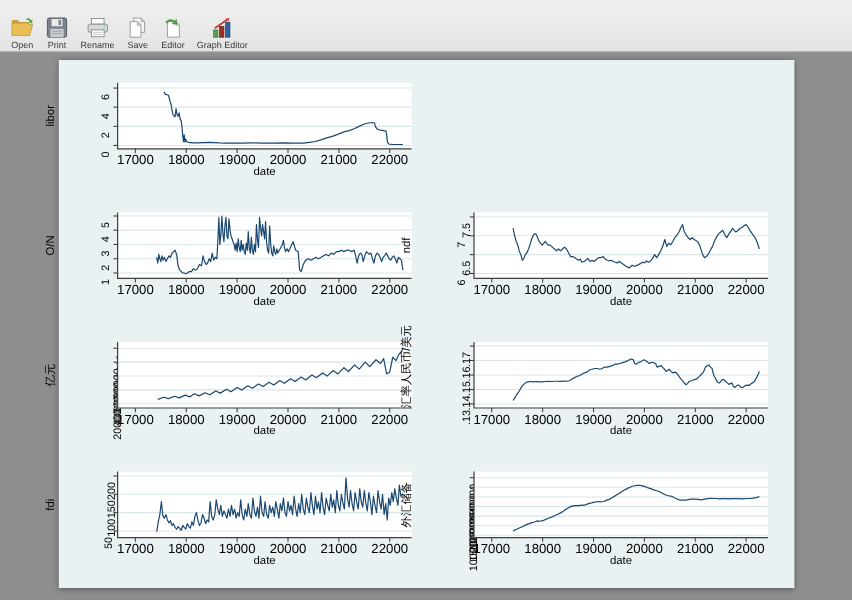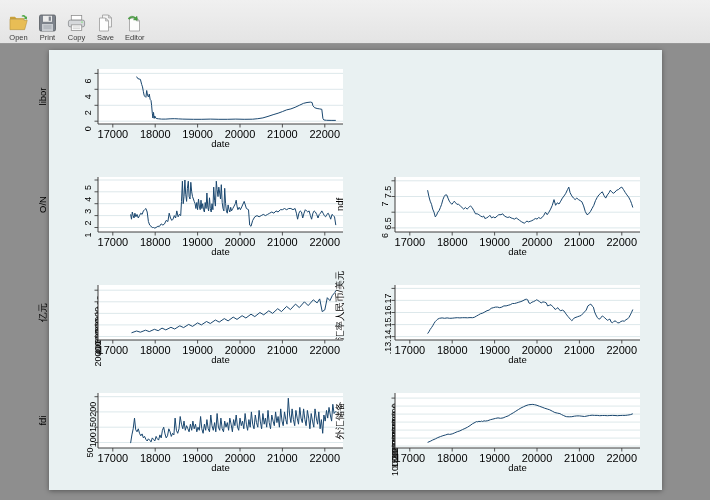--- a/index.html
+++ b/index.html
@@ -71,21 +71,21 @@
       <span>
           <svg viewBox="0 0 20 18">
         <rect x="4.5" y="1" width="11" height="5" fill="#fff" stroke="#8a8a8a" stroke-width="0.8"></rect>
         <rect x="1.5" y="6" width="17" height="7" rx="1.8" fill="#d6d8db" stroke="#86888b" stroke-width="0.8"></rect>
         <circle cx="15.8" cy="8" r="0.9" fill="#8ee08e"></circle>
         <rect x="4.5" y="11" width="11" height="6" fill="#fff" stroke="#8a8a8a" stroke-width="0.8"></rect>
         <line x1="6" y1="13.2" x2="14" y2="13.2" stroke="#bbb" stroke-width="0.7"></line>
         <line x1="6" y1="15" x2="14" y2="15" stroke="#bbb" stroke-width="0.7"></line>
       </svg>
         </span>
-      <span class="tlabel">Copy</span>
+      <span class="tlabel">Rename</span>
     </div>
     <div class="tool">
       <span>
           <svg viewBox="0 0 18 18">
         <path d="M6 1 h6 l3 3 v9 h-9z" fill="#f4f4f4" stroke="#9a9a9a" stroke-width="0.8"></path>
         <path d="M12 1 l3 3 h-3z" fill="#d8d8d8" stroke="#9a9a9a" stroke-width="0.6"></path>
         <path d="M3 4 h6 l3 3 v10 h-9z" fill="#fdfdfd" stroke="#9a9a9a" stroke-width="0.8"></path>
         <path d="M9 4 l3 3 h-3z" fill="#d8d8d8" stroke="#9a9a9a" stroke-width="0.6"></path>
       </svg>
         </span>
@@ -93,20 +93,32 @@
     </div>
     <div class="tool">
       <span>
           <svg viewBox="0 0 18 18">
         <path d="M4 4 h7 l3 3 v10 h-10z" fill="#fdfdfd" stroke="#9a9a9a" stroke-width="0.8"></path>
         <path d="M11 4 l3 3 h-3z" fill="#d8d8d8" stroke="#9a9a9a" stroke-width="0.6"></path>
         <path d="M2.5 4.5 q3.5-4 7.5-1 l1.5-1.3 .4 4 -4-.4 1.5-1.3 q-3-2.2-5.6 .8z" fill="#4da644" stroke="#2f7a2a" stroke-width="0.4"></path>
       </svg>
         </span>
       <span class="tlabel">Editor</span>
+    </div>
+    <div class="tool">
+      <span>
+          <svg viewBox="0 0 18 18">
+        <rect x="1.5" y="11" width="3.6" height="6" fill="#5ba24f" stroke="#3d7a34" stroke-width="0.6"></rect>
+        <rect x="6.5" y="8" width="3.6" height="9" fill="#9c2f27" stroke="#6f1e19" stroke-width="0.6"></rect>
+        <rect x="11.5" y="4.5" width="3.6" height="12.5" fill="#31609f" stroke="#1f4273" stroke-width="0.6"></rect>
+        <path d="M2.5 9.5 L13 2.2" stroke="#c0392b" stroke-width="1.4"></path>
+        <path d="M14.6 1 l-3.2 .6 2.5 2.2z" fill="#c0392b"></path>
+      </svg>
+        </span>
+      <span class="tlabel">Graph Editor</span>
     </div>
   </div>
 </div>
 
 <div class="canvas">
 
   <div class="grow">
     <div class="cell">
       <div class="ylab">libor</div>
       <div class="yticks">

